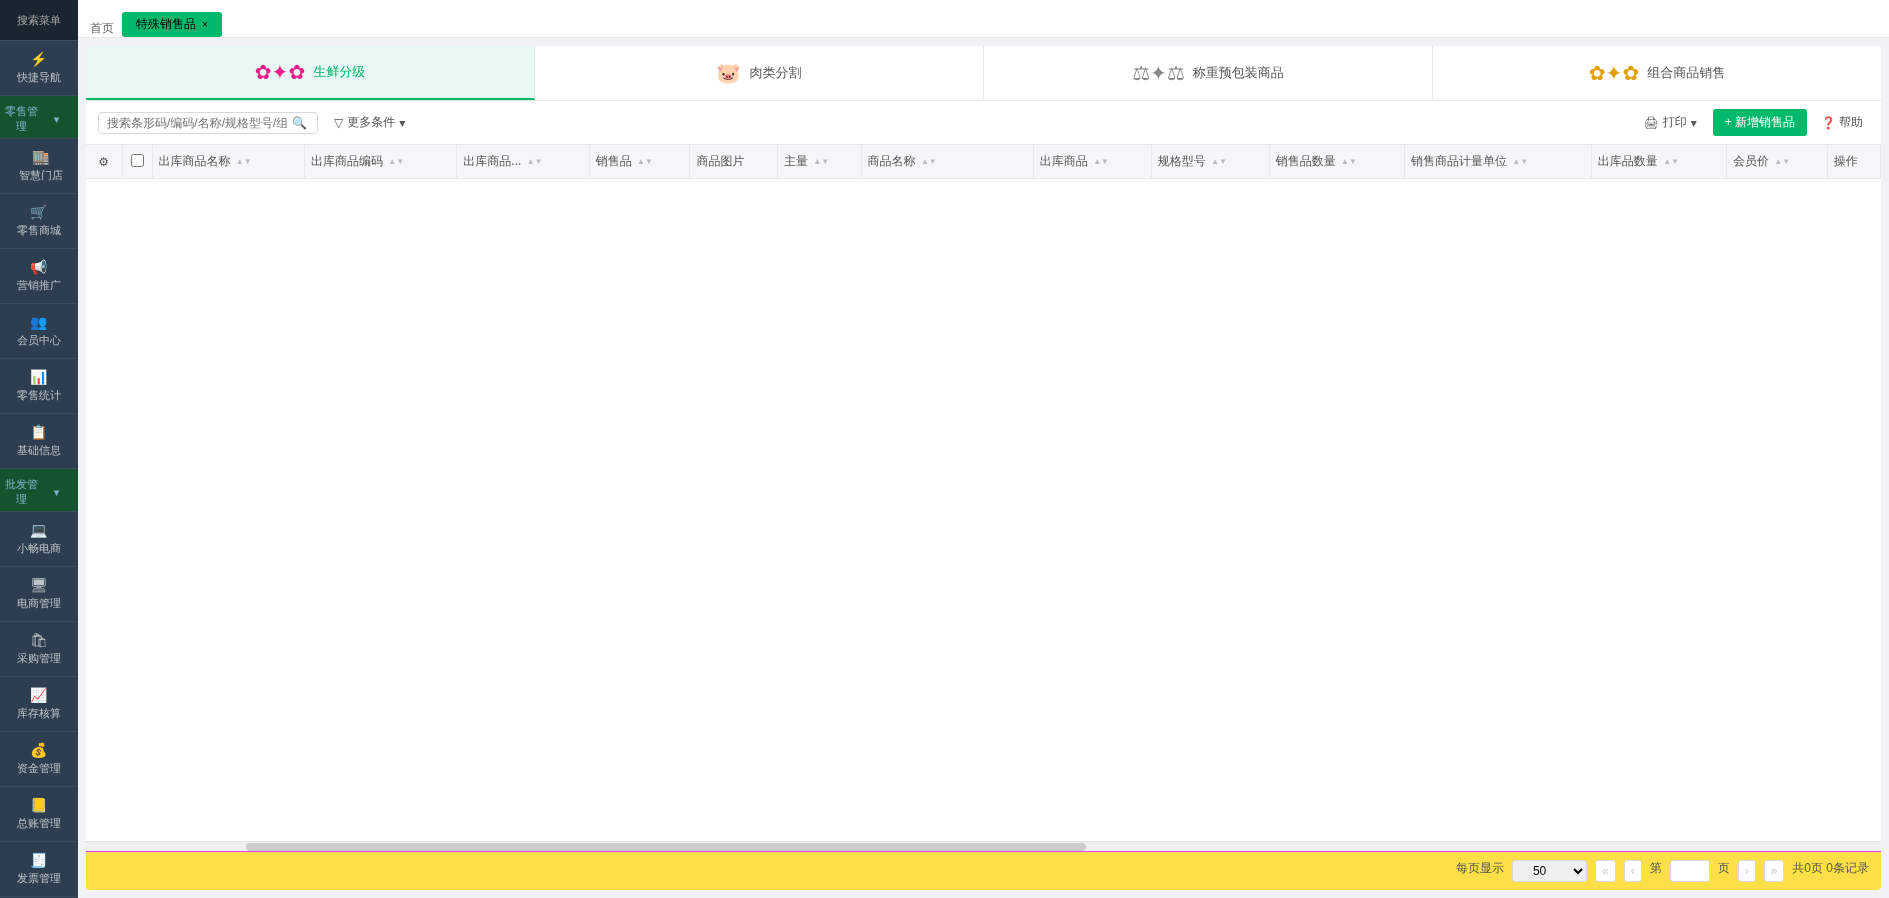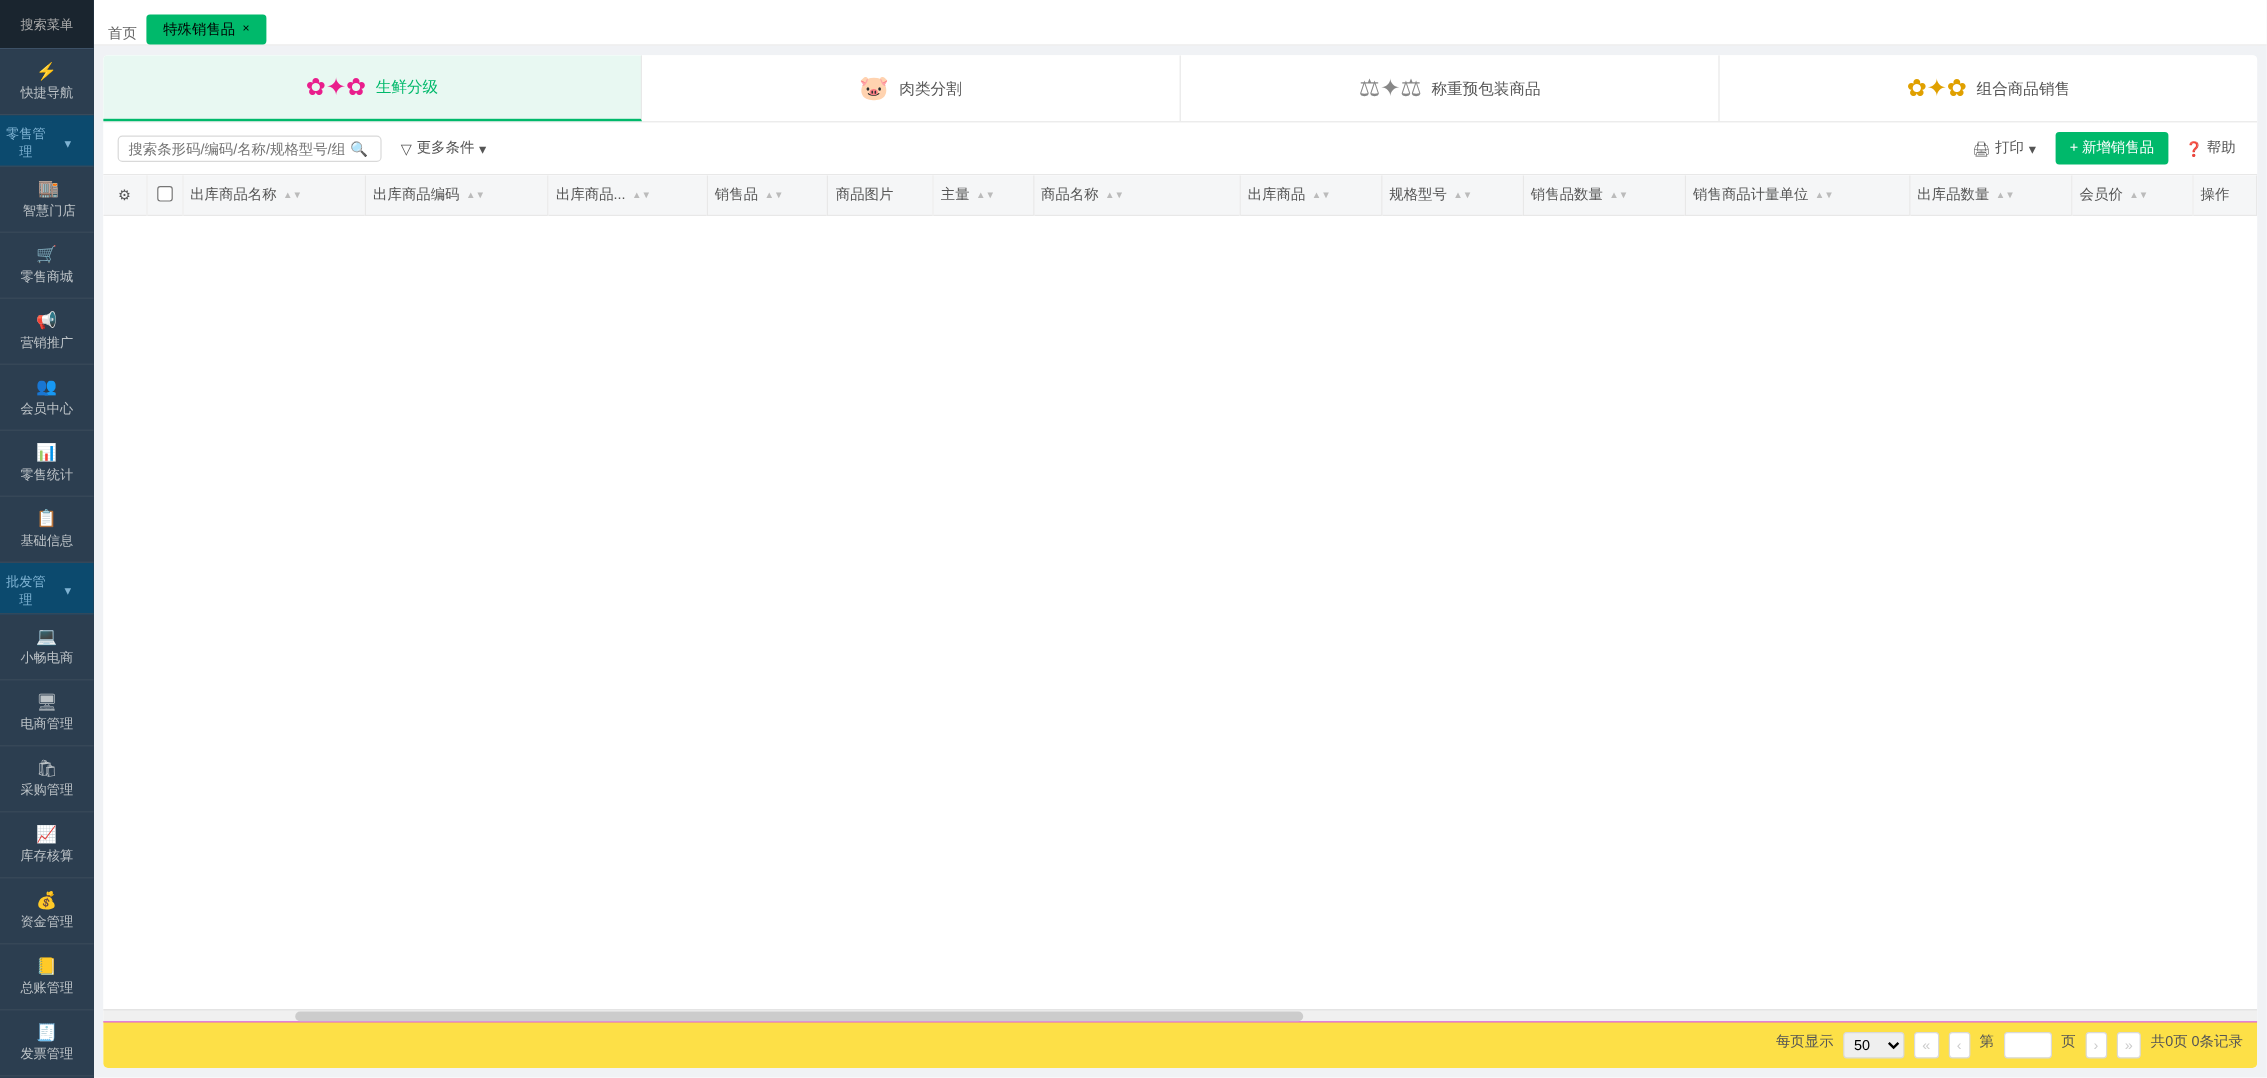--- a/index.html
+++ b/index.html
@@ -42,21 +42,21 @@
       align-items: center;
       gap: 3px;
       position: relative;
     }
     .sidebar-item .icon { font-size: 14px; }
     .sidebar-section {
       padding: 8px 4px 4px;
       text-align: center;
       font-size: 11px;
       color: #7fb3d3;
-      background: #0c4a6e;
+      background: #14532d;
       border-bottom: 1px solid #3a4a5a;
       display: flex;
       align-items: center;
       justify-content: space-between;
       cursor: pointer;
     }
     .sidebar-section span { flex: 1; text-align: center; }
 
     
     .main {
@@ -272,21 +272,21 @@
       background: #fde047;
       flex-shrink: 0;
       gap: 8px;
       justify-content: flex-end;
       font-size: 12px;
       color: #555;
     }
     .pagination select {
       border: 1px solid #d9d9d9;
       border-radius: 3px;
-      padding: 2px 4px;
+      padding: 2px 16px;
       font-size: 12px;
     }
     .pagination .page-btn {
       border: 1px solid #d9d9d9;
       background: #fff;
       color: #555;
       padding: 2px 6px;
       border-radius: 3px;
       cursor: pointer;
       font-size: 12px;

